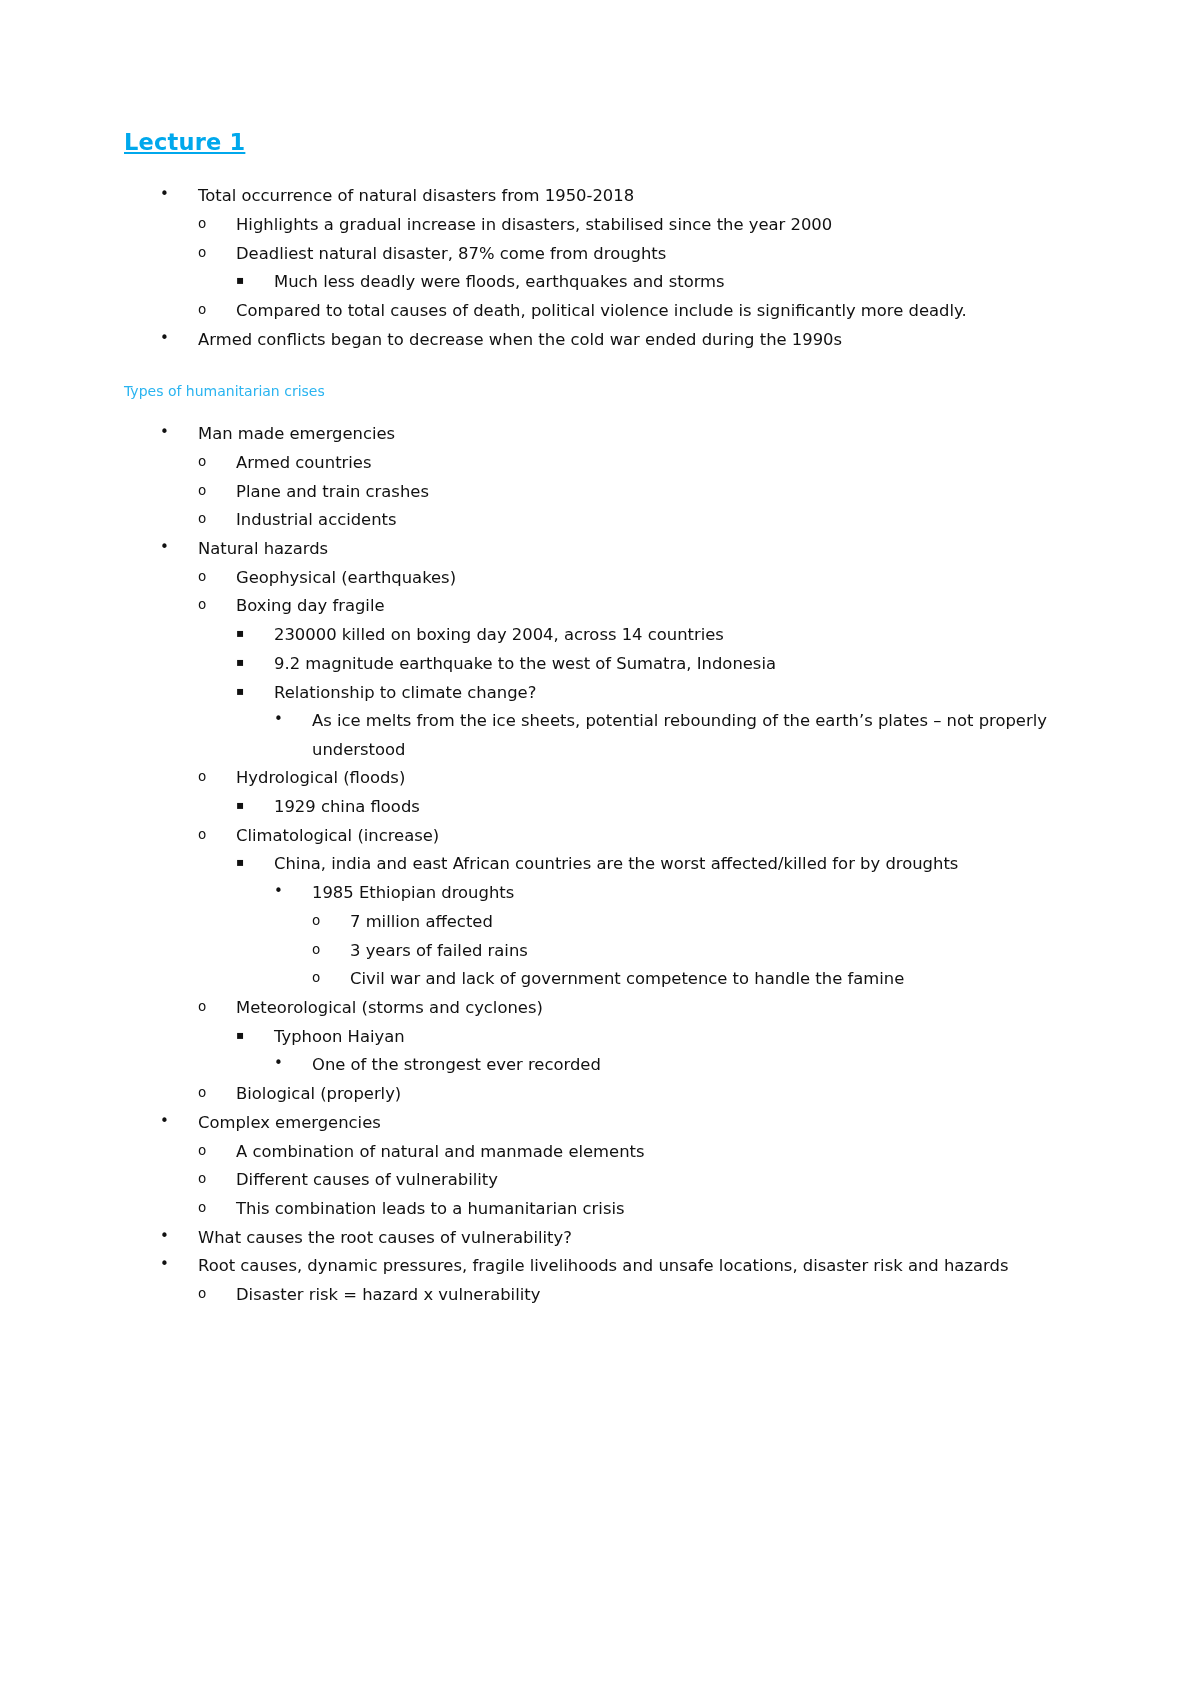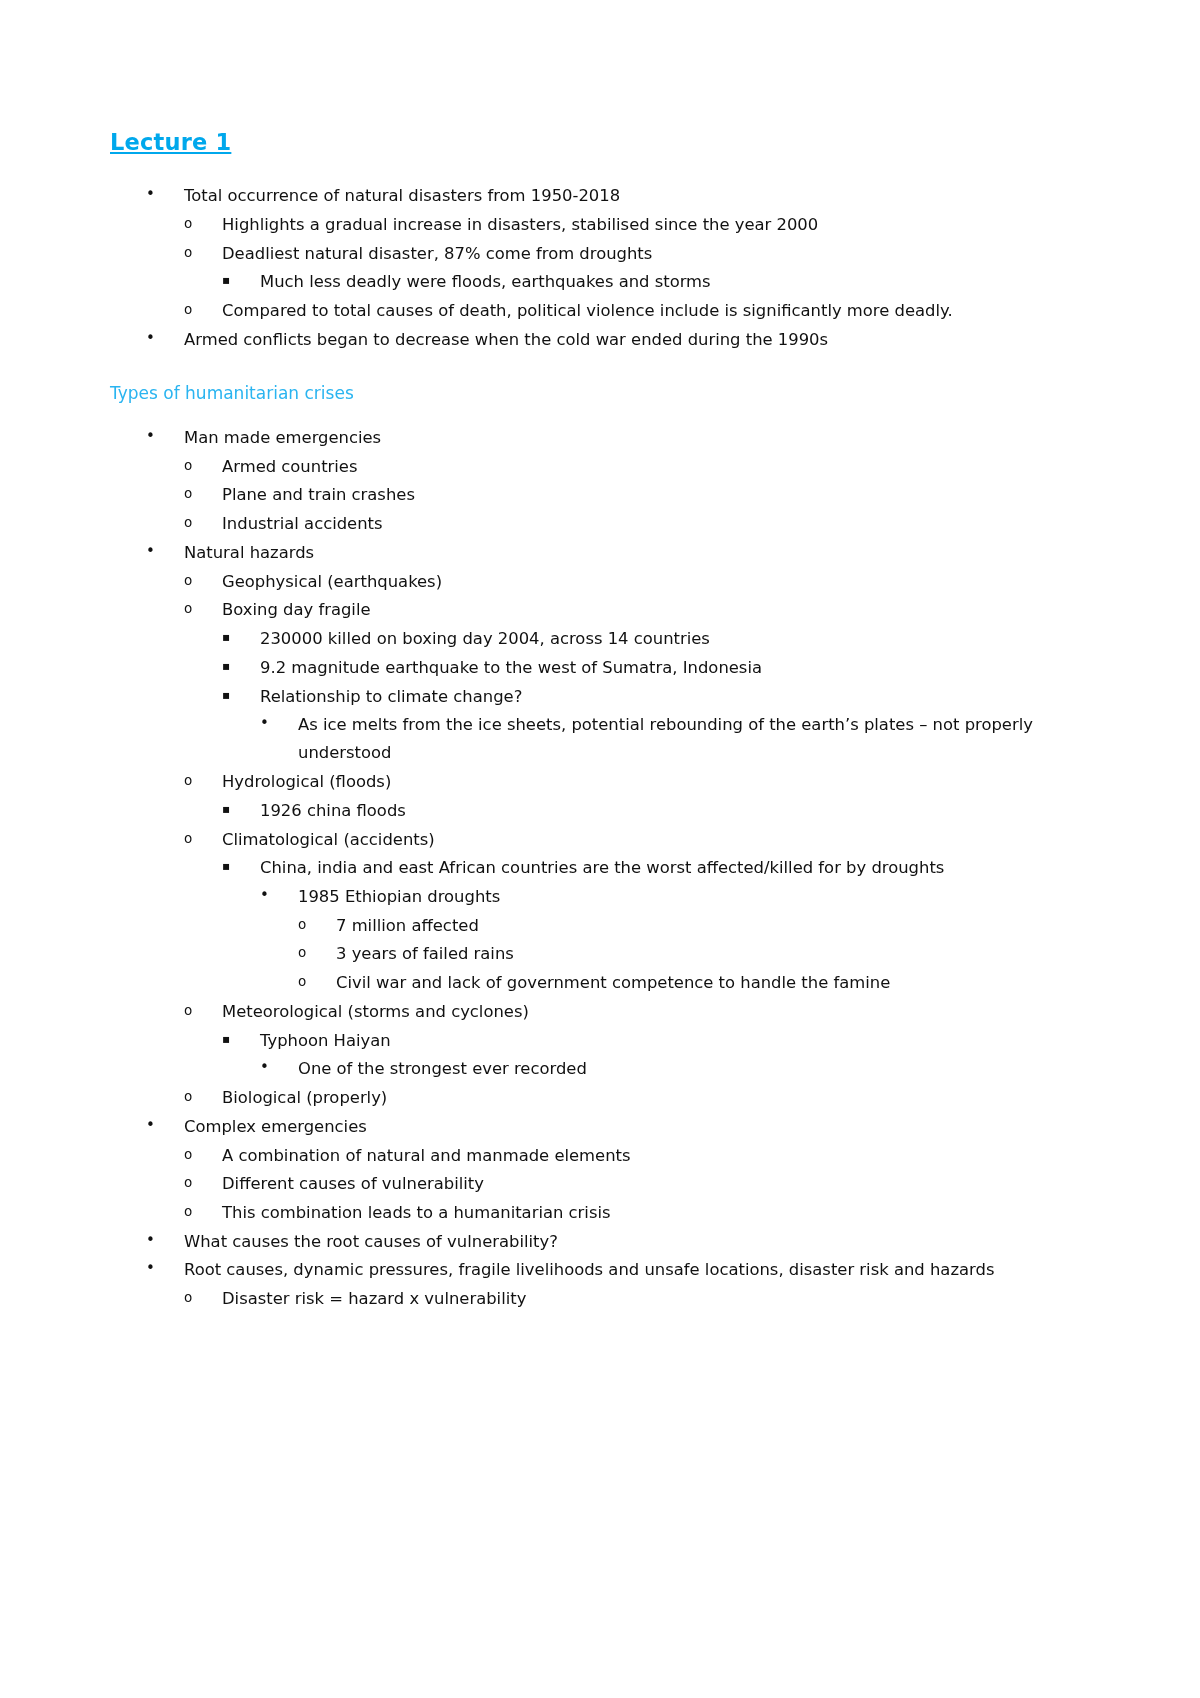--- a/index.html
+++ b/index.html
@@ -12,37 +12,37 @@
     height: 1698px;
     background: #ffffff;
     position: relative;
     box-sizing: border-box;
     padding: 0;
     font-family: "DejaVu Sans", "Liberation Sans", sans-serif;
     overflow: hidden;
   }
   .content {
     position: absolute;
-    left: 110px;
+    left: 124px;
     top: 128px;
     width: 944px;
   }
 
   
   h1.doc-title {
     font-size: 22.5px;
     font-weight: bold;
     color: #00a8ec;
     text-decoration: underline;
     margin: 0 0 26px 0;
     letter-spacing: 0.2px;
     line-height: 1.25;
   }
   h2.section-head {
-    font-size: 17px;
+    font-size: 14px;
     font-weight: normal;
     color: #2ab4f0;
     margin: 28px 0 20px 0;
     line-height: 1.3;
   }
 
   
   ul.lvl {
     list-style: none;
     margin: 0;
@@ -194,27 +194,27 @@
     </ul>
     <ul class="lvl lvl2 nested">
       <li class="item">
         <span class="marker">o</span>
         <span class="txt">Hydrological (floods)</span>
       </li>
     </ul>
     <ul class="lvl lvl3 nested">
       <li class="item">
         <span class="marker">▪</span>
-        <span class="txt">1926 china floods</span>
-      </li>
-    </ul>
-    <ul class="lvl lvl2 nested">
-      <li class="item">
-        <span class="marker">o</span>
-        <span class="txt">Climatological (accidents)</span>
+        <span class="txt">1929 china floods</span>
+      </li>
+    </ul>
+    <ul class="lvl lvl2 nested">
+      <li class="item">
+        <span class="marker">o</span>
+        <span class="txt">Climatological (increase)</span>
       </li>
     </ul>
     <ul class="lvl lvl3 nested">
       <li class="item">
         <span class="marker">▪</span>
         <span class="txt">China, india and east African countries are the worst affected/killed for by droughts</span>
       </li>
     </ul>
     <ul class="lvl lvl4 nested">
       <li class="item">

